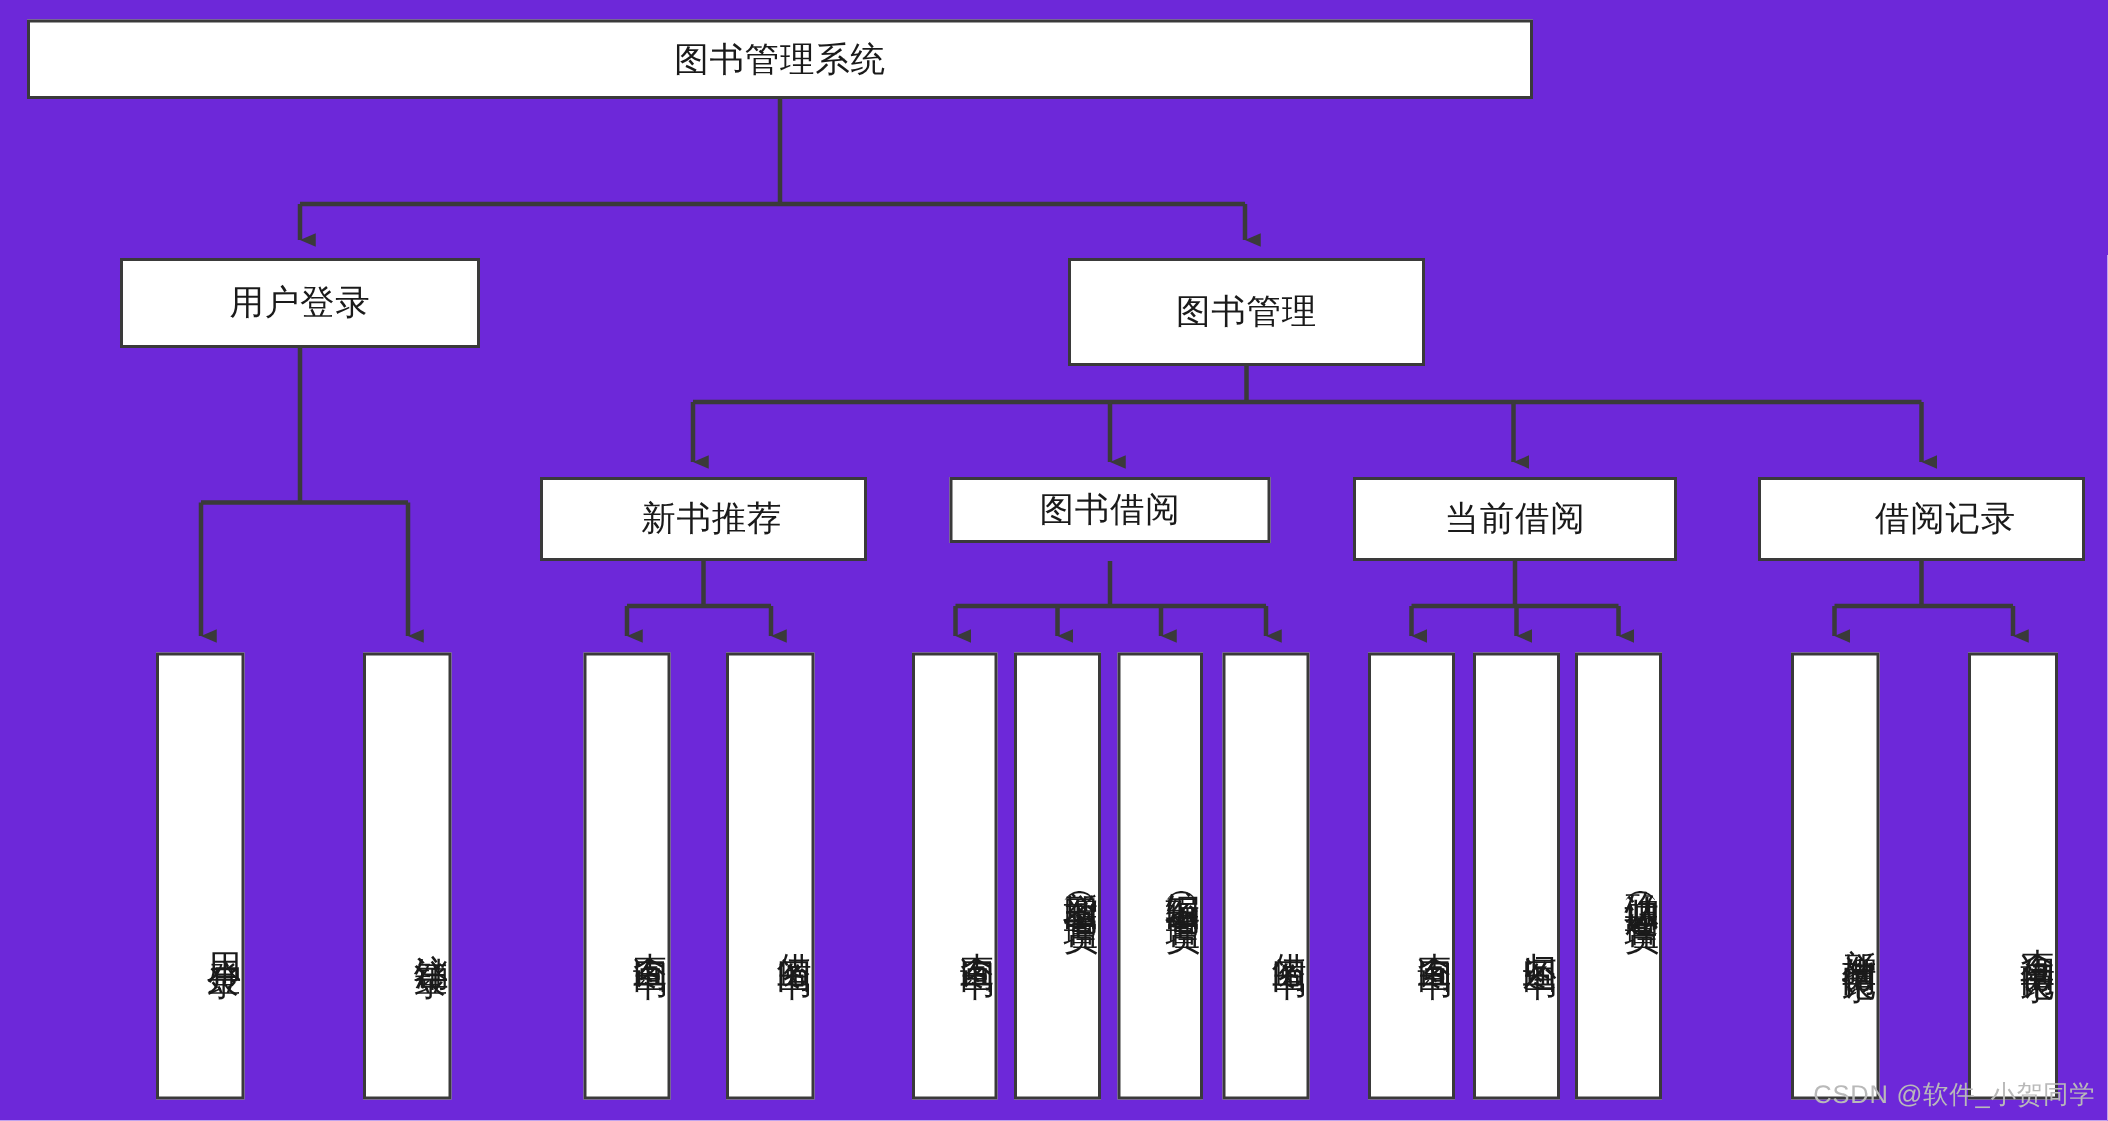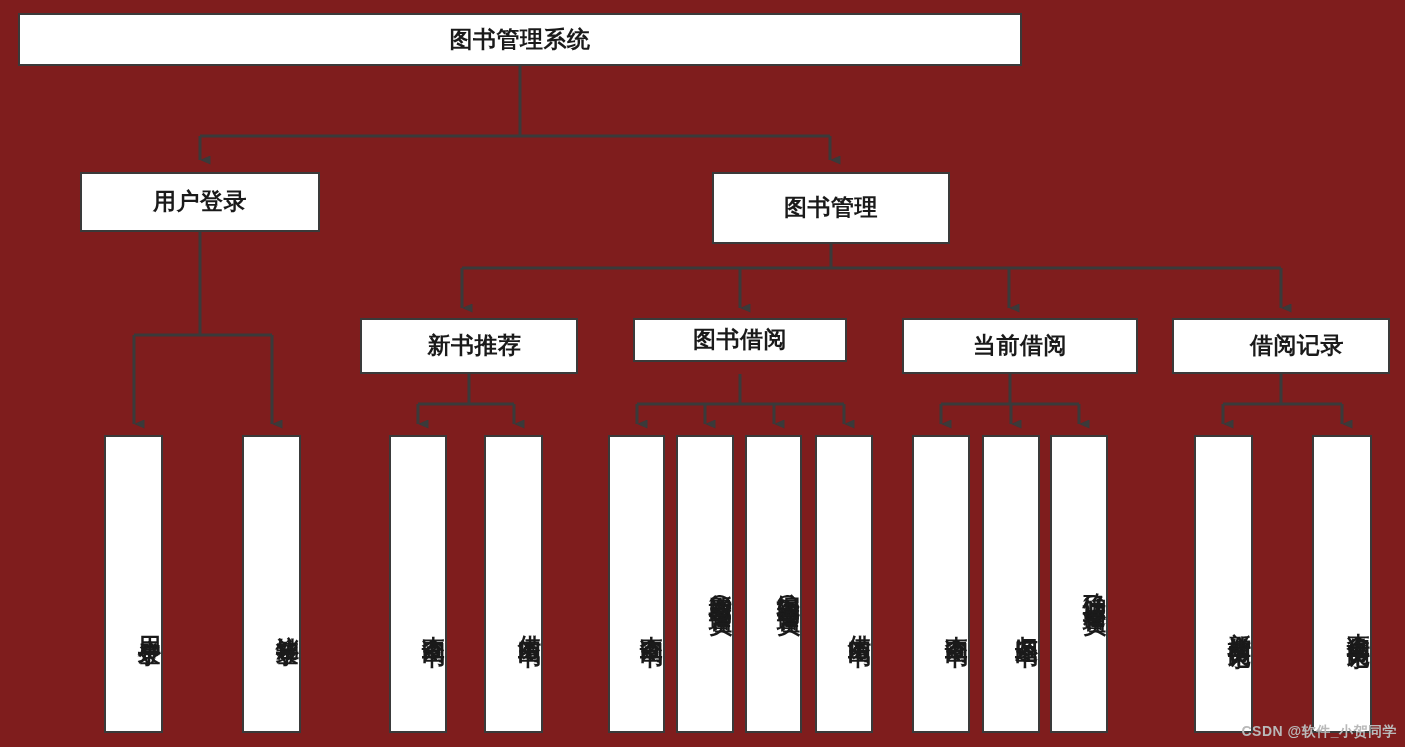--- a/index.html
+++ b/index.html
@@ -8,23 +8,22 @@
     padding: 0;
     background: #ffffff;
   }
   body {
     font-family: "Liberation Sans", "DejaVu Sans", sans-serif;
   }
   #diagram-root {
     position: relative;
     width: 1405px;
     height: 747px;
-    background: #7f1d1d;
+    background: #6d28d9;
     overflow: hidden;
-    font-weight: bold;
   }
   #diagram-svg {
     position: absolute;
     left: 0;
     top: 0;
     width: 1405px;
     height: 747px;
   }
   .node {
     position: absolute;
@@ -63,21 +62,21 @@
   .leaf-tall .vlabel {
     padding-top: 2px;
   }
   .leaf-mid .vlabel {
     padding-top: 72px;
   }
   .watermark {
     position: absolute;
     right: 8px;
     bottom: 6px;
-    font-size: 14px;
+    font-size: 17px;
     color: #b9b9b9;
     white-space: nowrap;
     letter-spacing: 0.5px;
   }
 </style>
 </head>
 <body>
 
 <div id="diagram-root">
 
@@ -141,21 +140,21 @@
   <div class="node node-h" id="node-l2-1" style="left: 712px; top: 172px; width: 238px; height: 72px;">
     <span>图书管理</span>
   </div>
 
   <div class="node node-h" id="node-l3-0" style="left: 360px; top: 318px; width: 218px; height: 56px; padding-left: 11px;">
     <span>新书推荐</span>
   </div>
   <div class="node node-h" id="node-l3-1" style="left: 633px; top: 318px; width: 214px; height: 44px;">
     <span>图书借阅</span>
   </div>
-  <div class="node node-h" id="node-l3-2" style="left: 902px; top: 318px; width: 236px; height: 56px;">
+  <div class="node node-h" id="node-l3-2" style="left: 902px; top: 318px; width: 216px; height: 56px;">
     <span>当前借阅</span>
   </div>
   <div class="node node-h" id="node-l3-3" style="left: 1172px; top: 318px; width: 218px; height: 56px; padding-left: 32px;">
     <span>借阅记录</span>
   </div>
 
   <div class="node node-v leaf-mid" id="node-leaf-0" style="left: 104px; top: 435px; width: 59px; height: 298px;">
     <span class="vlabel">用户登录</span>
   </div>
   <div class="node node-v leaf-mid" id="node-leaf-1" style="left: 242px; top: 435px; width: 59px; height: 298px;">

